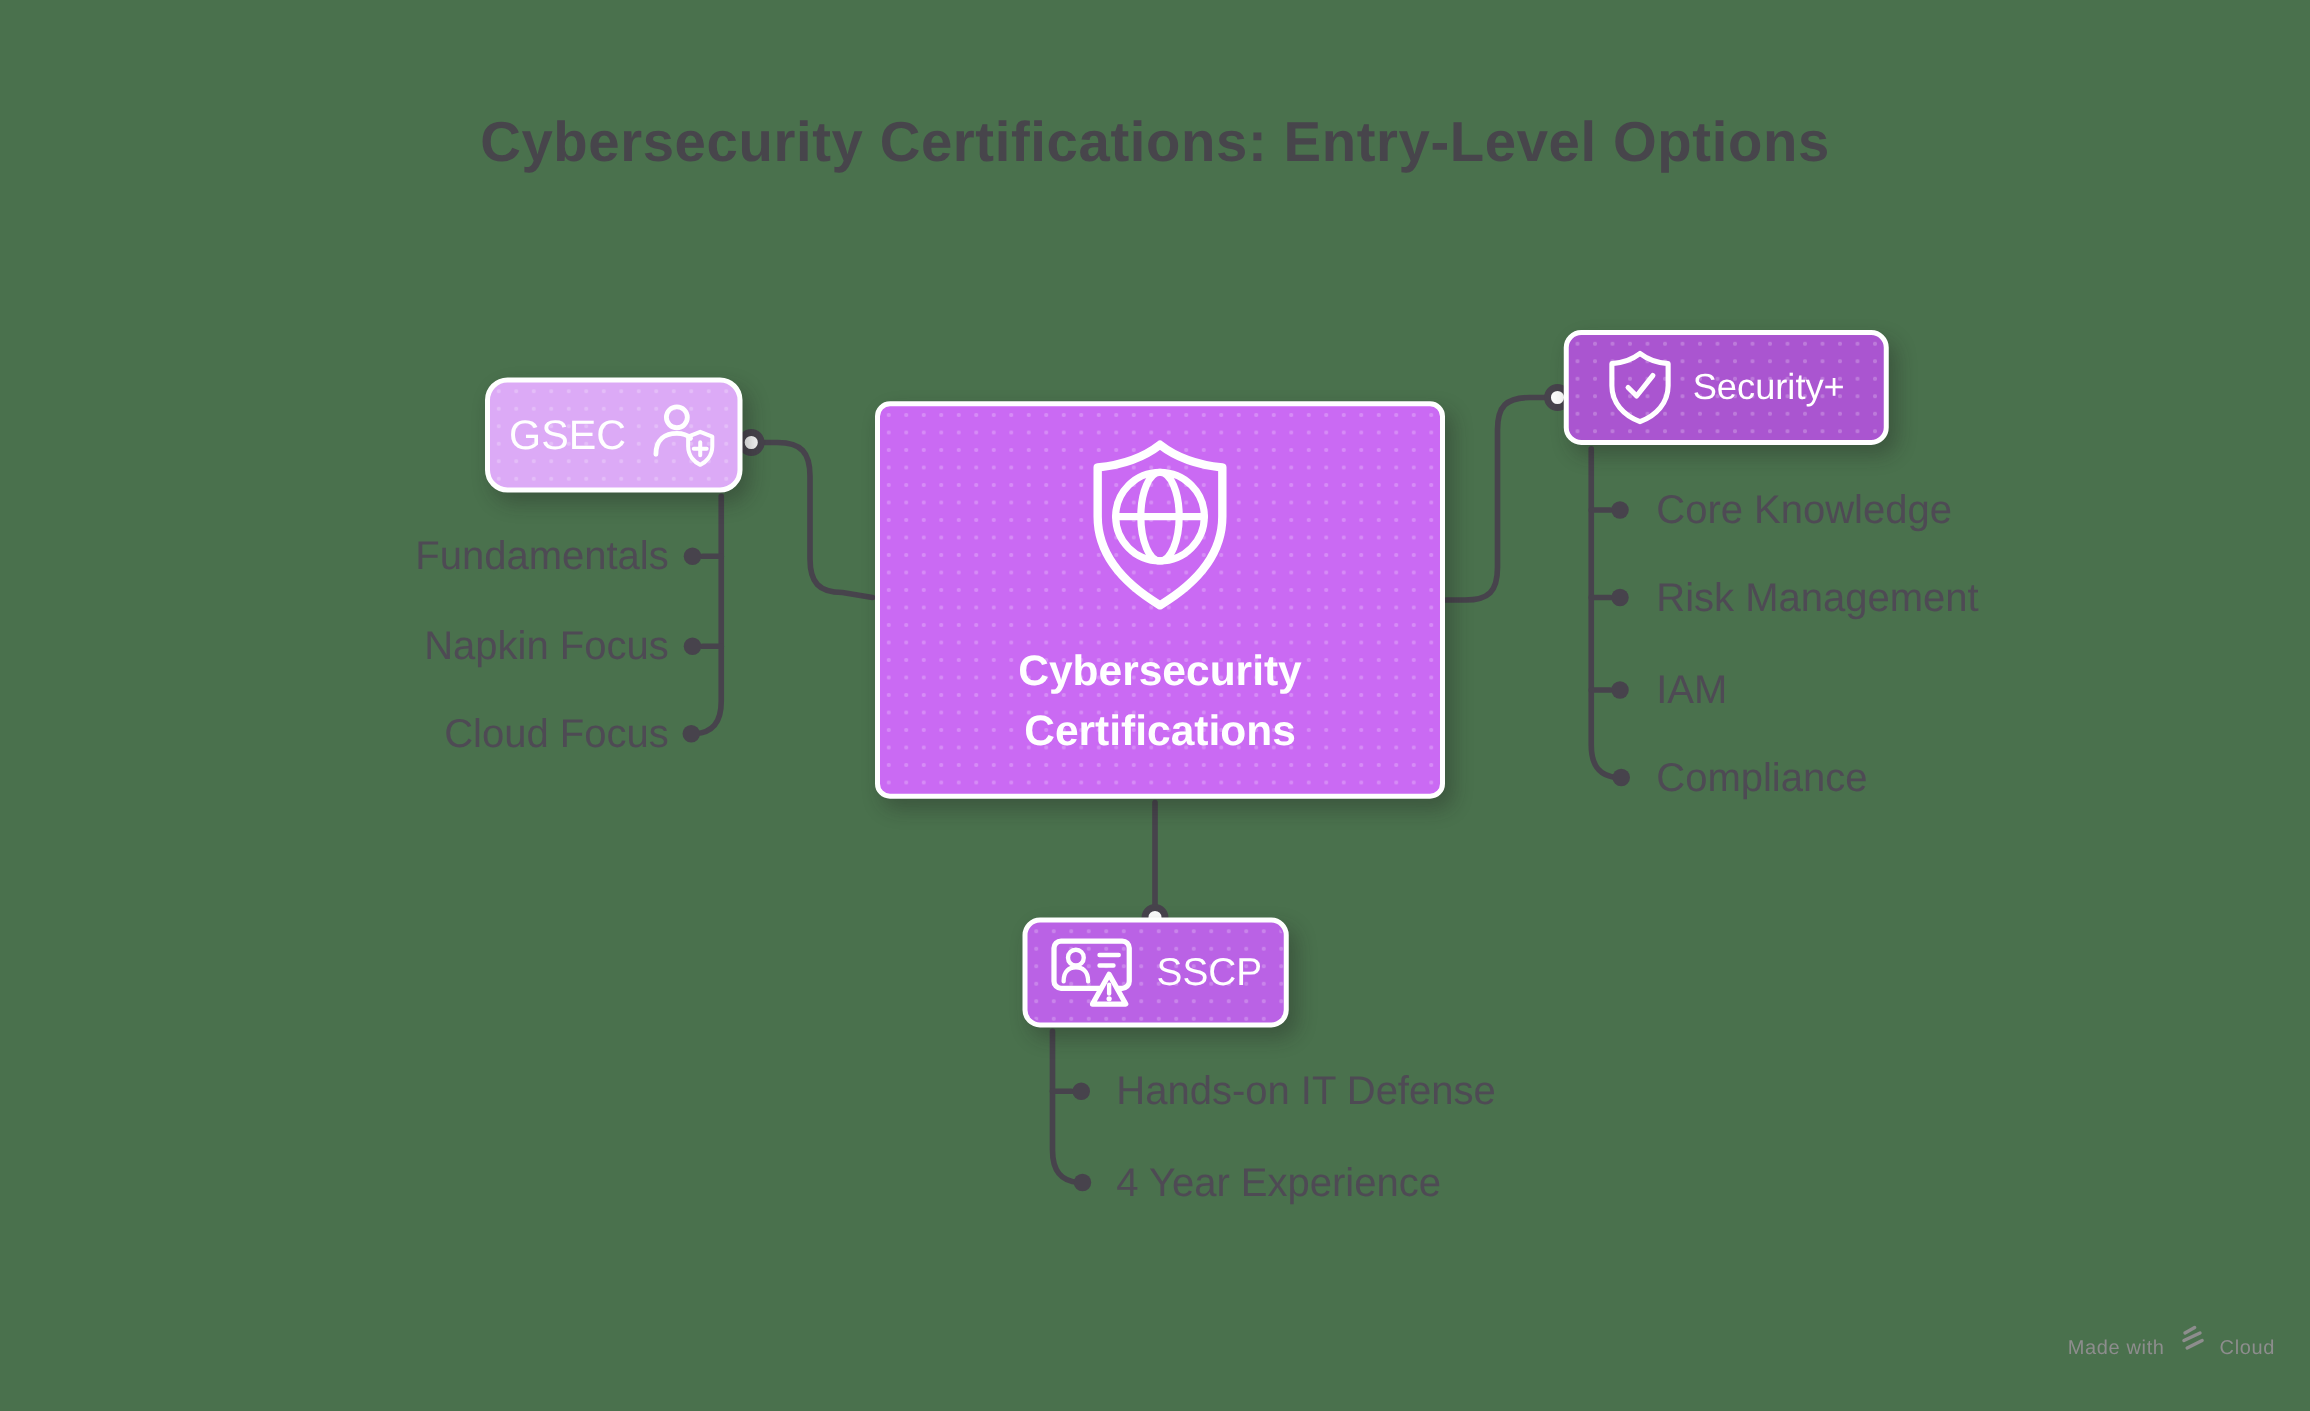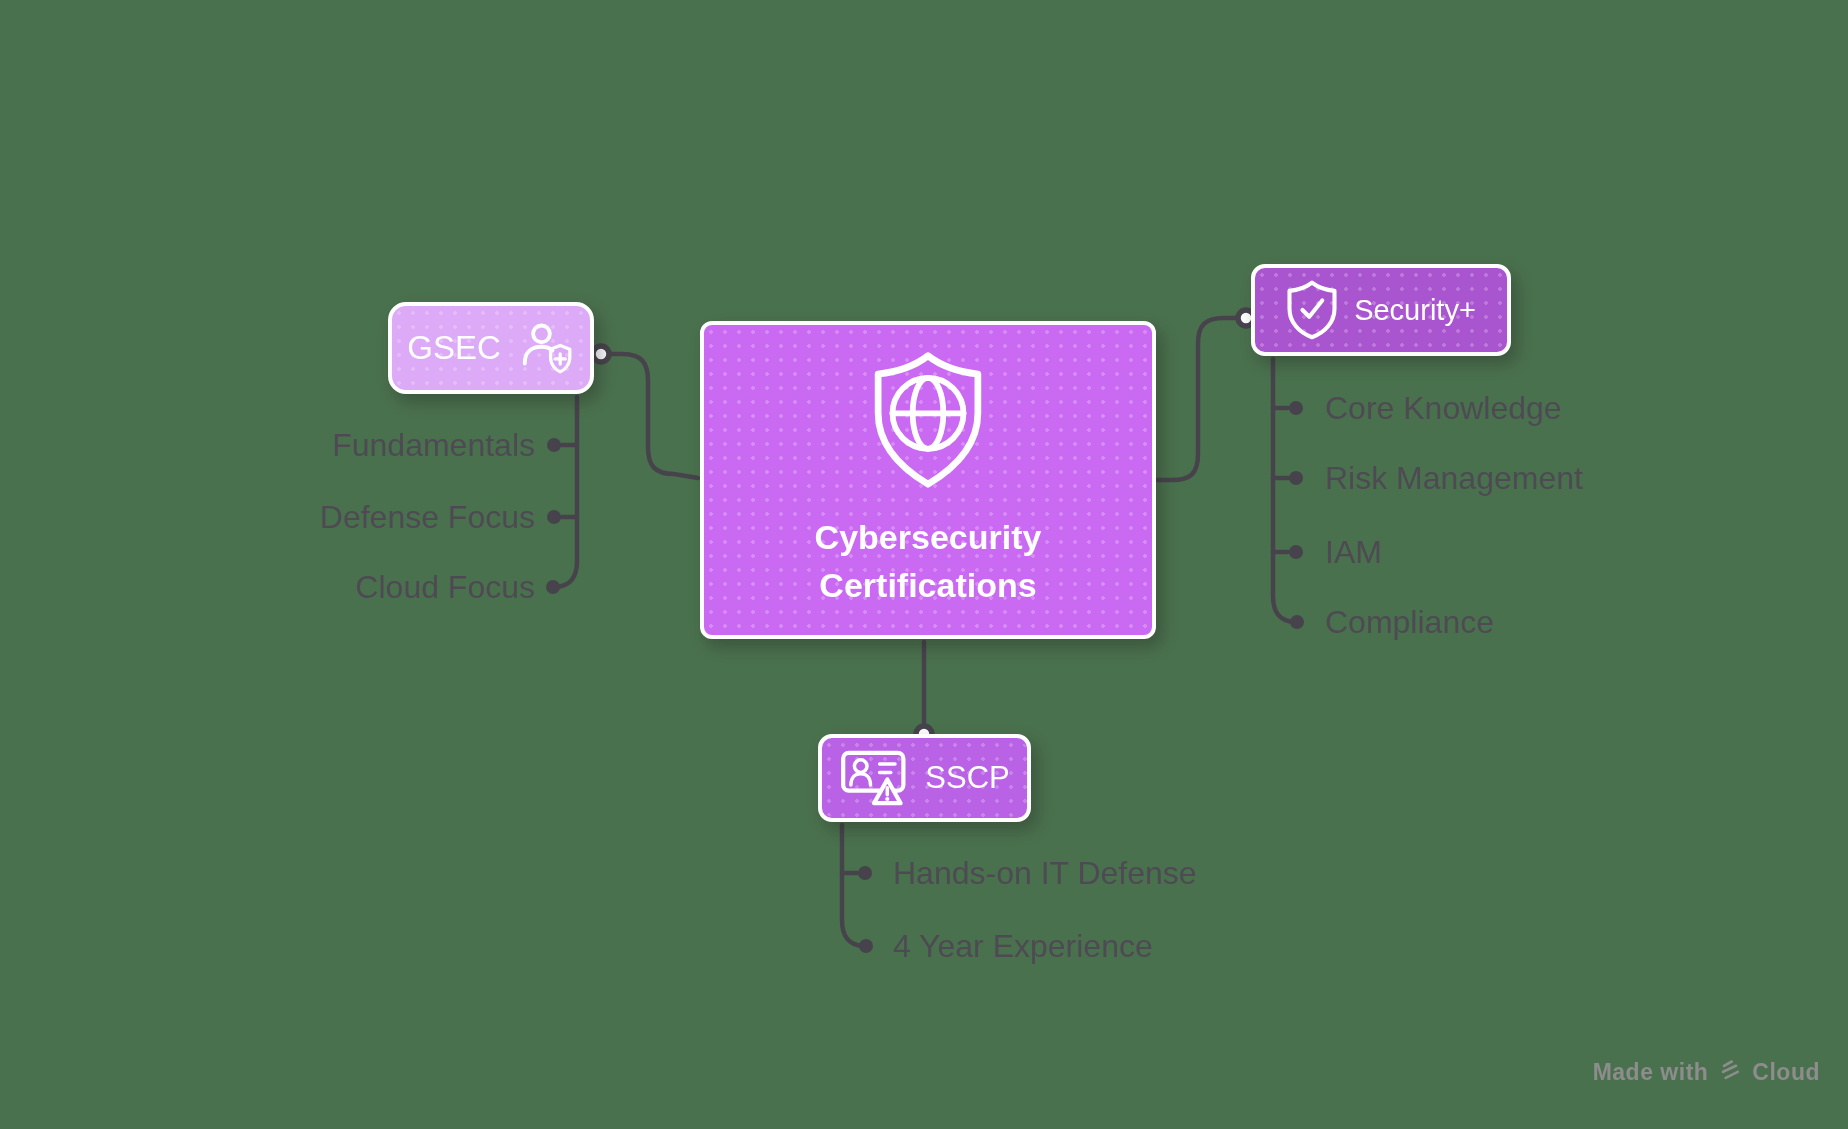--- a/index.html
+++ b/index.html
@@ -66,32 +66,32 @@
   .node svg{display:block;position:relative;}
   .icon-stroke{fill:none;stroke:var(--text_light,#fff);stroke-linecap:round;stroke-linejoin:round;}
   .sub-label{
     position:absolute;transform:translateY(-50%);
     font-size:32px;font-weight:500;white-space:nowrap;
     color:var(--text_dark,#4e4a54);
   }
   .align-right{text-align:right;}
   .footer{
     position:absolute;right:28px;top:1074px;transform:translateY(-50%);
-    display:flex;align-items:flex-start;gap:9px;
-    font-size:23px;letter-spacing:.5px;
+    display:flex;align-items:flex-end;gap:9px;
+    font-size:16px;letter-spacing:.5px;
     color:var(--footer_text,#8d8d8d);
-    font-weight:bold;
   }
   .napkin-stroke{fill:none;stroke:var(--footer_text,#8d8d8d);stroke-width:3.2;stroke-linecap:round;}
 </style>
 </head>
 <body>
 
 <div class="canvas">
 
+  <h1 class="title">Cybersecurity Certifications: Entry-Level Options</h1>
 
   <svg class="connector-layer" viewBox="0 0 1848 1129">
 
     <path class="wire" d="M 607 354 H 622 C 641 354 648 362 648 381 L 648 447 C 648 466 655 474 674 474 L 698 478"></path>
     <path class="wire" d="M 1157 480 H 1172 C 1191 480 1198 473 1198 454 L 1198 344 C 1198 325 1205 318 1224 318 L 1238 318"></path>
     <path class="wire" d="M 924 642 V 724"></path>
 
     <path class="wire" d="M 577 397 V 561 C 577 578 570 586 556 587"></path>
     <path class="wire" d="M 577 445 H 562"></path>
     <path class="wire" d="M 577 517 H 562"></path>
@@ -164,21 +164,21 @@
         <path class="icon-stroke" d="M58 24 H80 M58 36 H74" stroke-width="5"></path>
         <path class="icon-stroke" d="M69 46 L88 80 H50 Z" stroke-width="6" style="fill:var(--node_sscp,#ba62e5)"></path>
         <path class="icon-stroke" d="M69 58 V68" stroke-width="5"></path>
         <circle cx="69" cy="74" r="3" style="fill:var(--text_light,#fff)"></circle>
       </svg>
     </span>
     <span class="node-label">SSCP</span>
   </div>
 
   <div class="sub-label align-right" style="right:1313px;top:445px">Fundamentals</div>
-  <div class="sub-label align-right" style="right:1313px;top:517px">Defense Focus</div>
+  <div class="sub-label align-right" style="right:1313px;top:517px">Napkin Focus</div>
   <div class="sub-label align-right" style="right:1313px;top:587px">Cloud Focus</div>
 
   <div class="sub-label" style="left:1325px;top:408px">Core Knowledge</div>
   <div class="sub-label" style="left:1325px;top:478px">Risk Management</div>
   <div class="sub-label" style="left:1325px;top:552px">IAM</div>
   <div class="sub-label" style="left:1325px;top:622px">Compliance</div>
 
   <div class="sub-label" style="left:893px;top:873px">Hands-on IT Defense</div>
   <div class="sub-label" style="left:893px;top:946px">4 Year Experience</div>
 

